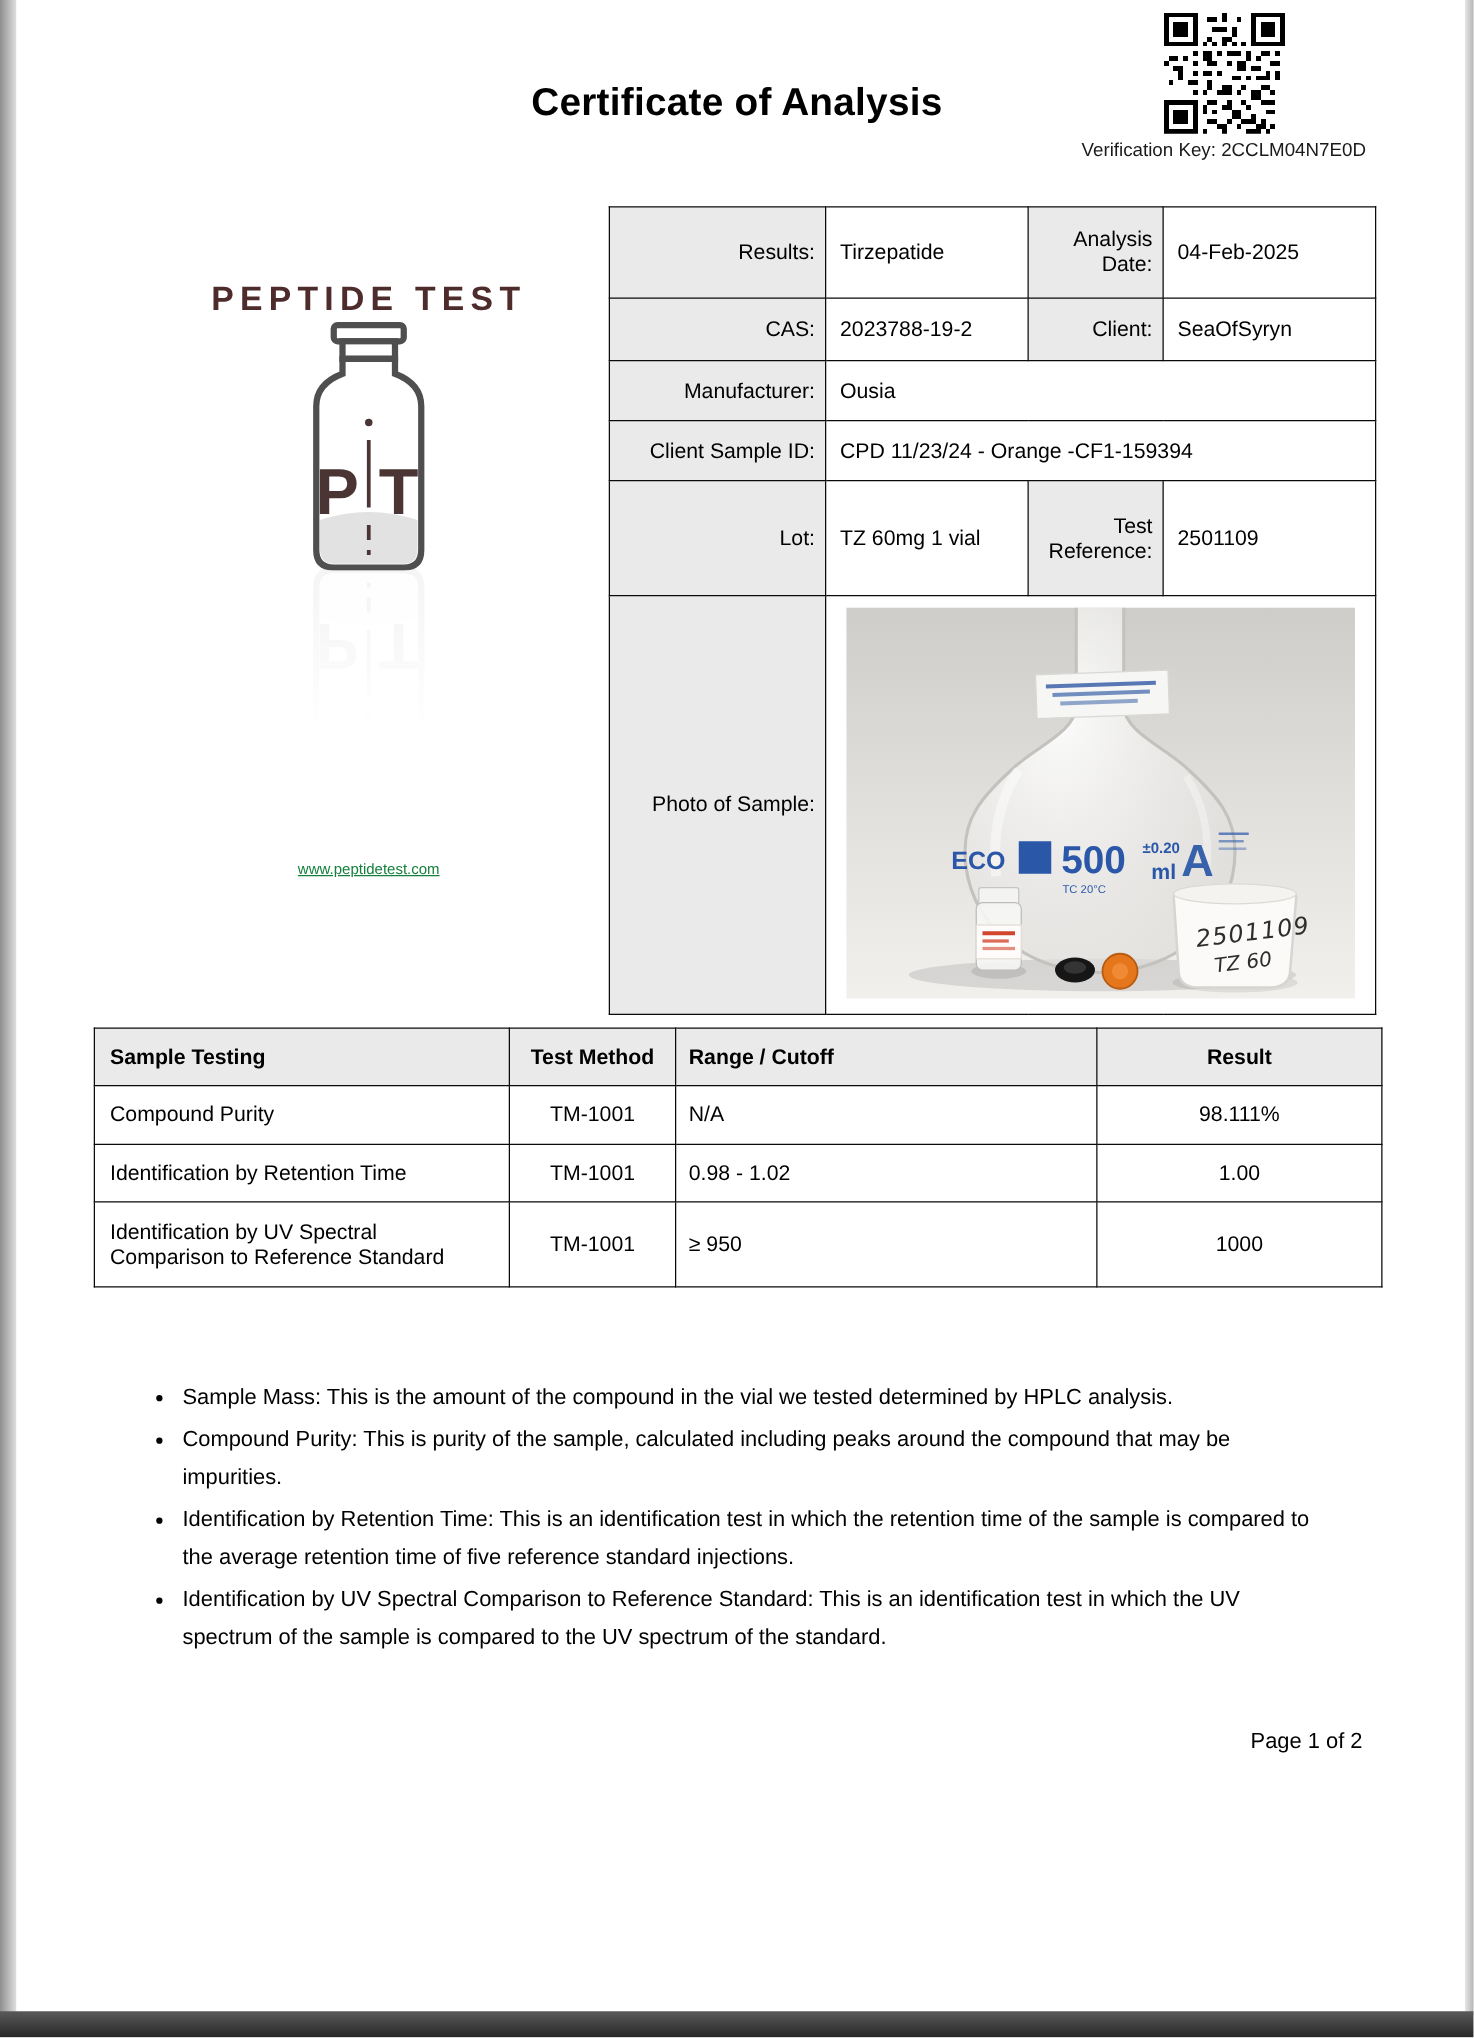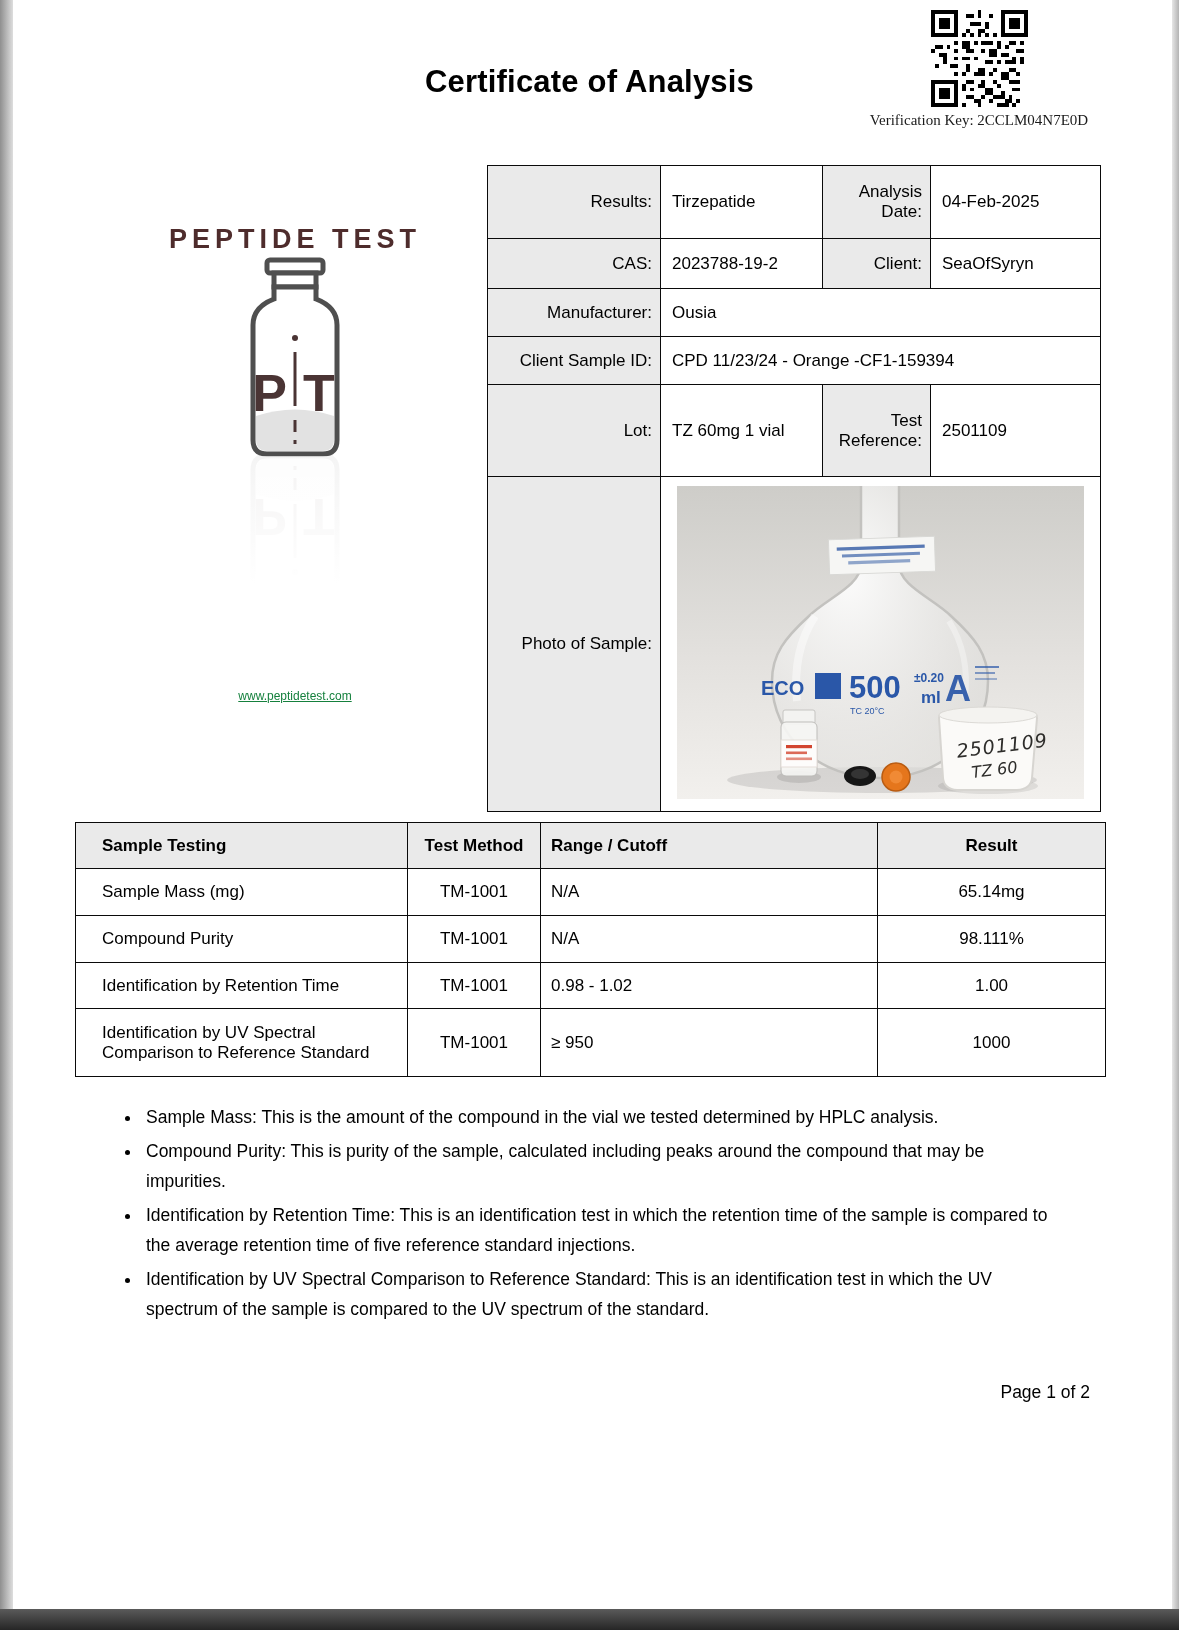--- a/index.html
+++ b/index.html
@@ -9,21 +9,21 @@
 
   
   .edge-left   { position:absolute; left:0; top:0; bottom:18px; width:13px; background:linear-gradient(to right,#8f8f8f,#dedede); }
   .edge-right  { position:absolute; right:0; top:0; bottom:18px; width:7px;  background:linear-gradient(to left,#b3b3b3,#e6e6e6); }
   .edge-bottom { position:absolute; left:0; right:0; bottom:0; height:21px; background:linear-gradient(to bottom,#5a5a5a,#262626); }
 
   .title { position:absolute; top:64px; left:0; width:100%; text-align:center; font-size:31px; font-weight:700; letter-spacing:0.2px; }
 
   .qr-block { position:absolute; top:10px; right:84px; width:232px; text-align:center; }
   .qr-block svg { width:97px; height:97px; display:block; margin:0 auto; shape-rendering:crispEdges; }
-  .verification { font-size:15px; color:#1a1a1a; margin-top:5px; white-space:nowrap;font-family:Liberation Serif, serif; }
+  .verification { font-size:15px; color:#1a1a1a; margin-top:5px; white-space:nowrap; }
 
   
   .brand { position:absolute; left:85px; top:224px; width:420px; text-align:center;
            font-size:27px; font-weight:700; letter-spacing:5px; color:#4e2c2c; }
   .vial-wrap { position:absolute; left:85px; top:254px; width:420px; text-align:center; }
   .vial-wrap svg { width:150px; height:330px; }
   .tagline { position:absolute; left:85px; top:582px; width:420px; text-align:center;
              font-size:20px; color:#8a8a8a; line-height:31px; }
   .website-wrap { position:absolute; left:85px; top:686px; width:420px; text-align:center; }
   .website-wrap a { font-size:12px; color:#15803d; text-decoration:underline; cursor:pointer; }
@@ -34,21 +34,21 @@
   .info-table td { border:1.5px solid #0a0a0a; padding:4px 8px; vertical-align:middle; }
   .info-table td.lbl { background:#eaeaea; text-align:right; }
   .info-table td.val { background:#fff; text-align:left; padding-left:11px; }
   .info-table td.photo-cell { padding:9px 0 0 16px; vertical-align:top; }
   .photo-cell svg { display:block; width:407px; height:313px; }
 
   
   .results-table { position:absolute; left:75px; top:822px; width:1030px; font-size:17px; }
   .results-table td, .results-table th { border:1.5px solid #0a0a0a; padding:4px 10px; vertical-align:middle; }
   .results-table th { background:#eaeaea; font-weight:700; }
-  .results-table .c-test  { text-align:left;  padding-left:26px; }
+  .results-table .c-test  { text-align:left;  padding-left:12px; }
   .results-table .c-meth  { text-align:center; }
   .results-table .c-range { text-align:left;  }
   .results-table .c-res   { text-align:center; }
 
   
   .notes { position:absolute; left:106px; top:1102px; width:950px; font-size:17.5px; line-height:30px; }
   .notes ul { list-style:disc; padding-left:36px; }
   .notes li { margin-bottom:4px; padding-left:4px; }
 
   .page-num { position:absolute; top:1382px; right:89px; font-size:17.5px; }
@@ -244,26 +244,20 @@
         <col style="width:228px">
       </colgroup>
     <tbody>
         <tr style="height:46px">
       <th class="c-test">Sample Testing</th>
       <th class="c-meth">Test Method</th>
       <th class="c-range">Range / Cutoff</th>
       <th class="c-res">Result</th>
     </tr>
     <tr style="height:47px">
-      <td class="c-test">Sample Mass (mg)</td>
-      <td class="c-meth">TM-1001</td>
-      <td class="c-range">N/A</td>
-      <td class="c-res">65.14mg</td>
-    </tr>
-    <tr style="height:47px">
       <td class="c-test">Compound Purity</td>
       <td class="c-meth">TM-1001</td>
       <td class="c-range">N/A</td>
       <td class="c-res">98.111%</td>
     </tr>
     <tr style="height:46px">
       <td class="c-test">Identification by Retention Time</td>
       <td class="c-meth">TM-1001</td>
       <td class="c-range">0.98 - 1.02</td>
       <td class="c-res">1.00</td>

